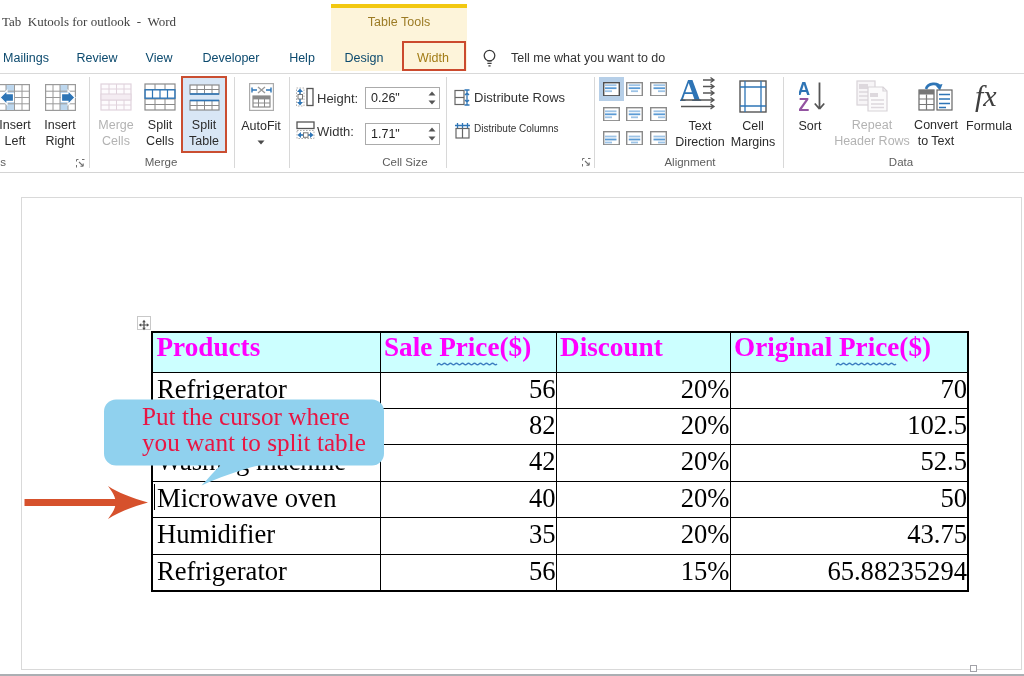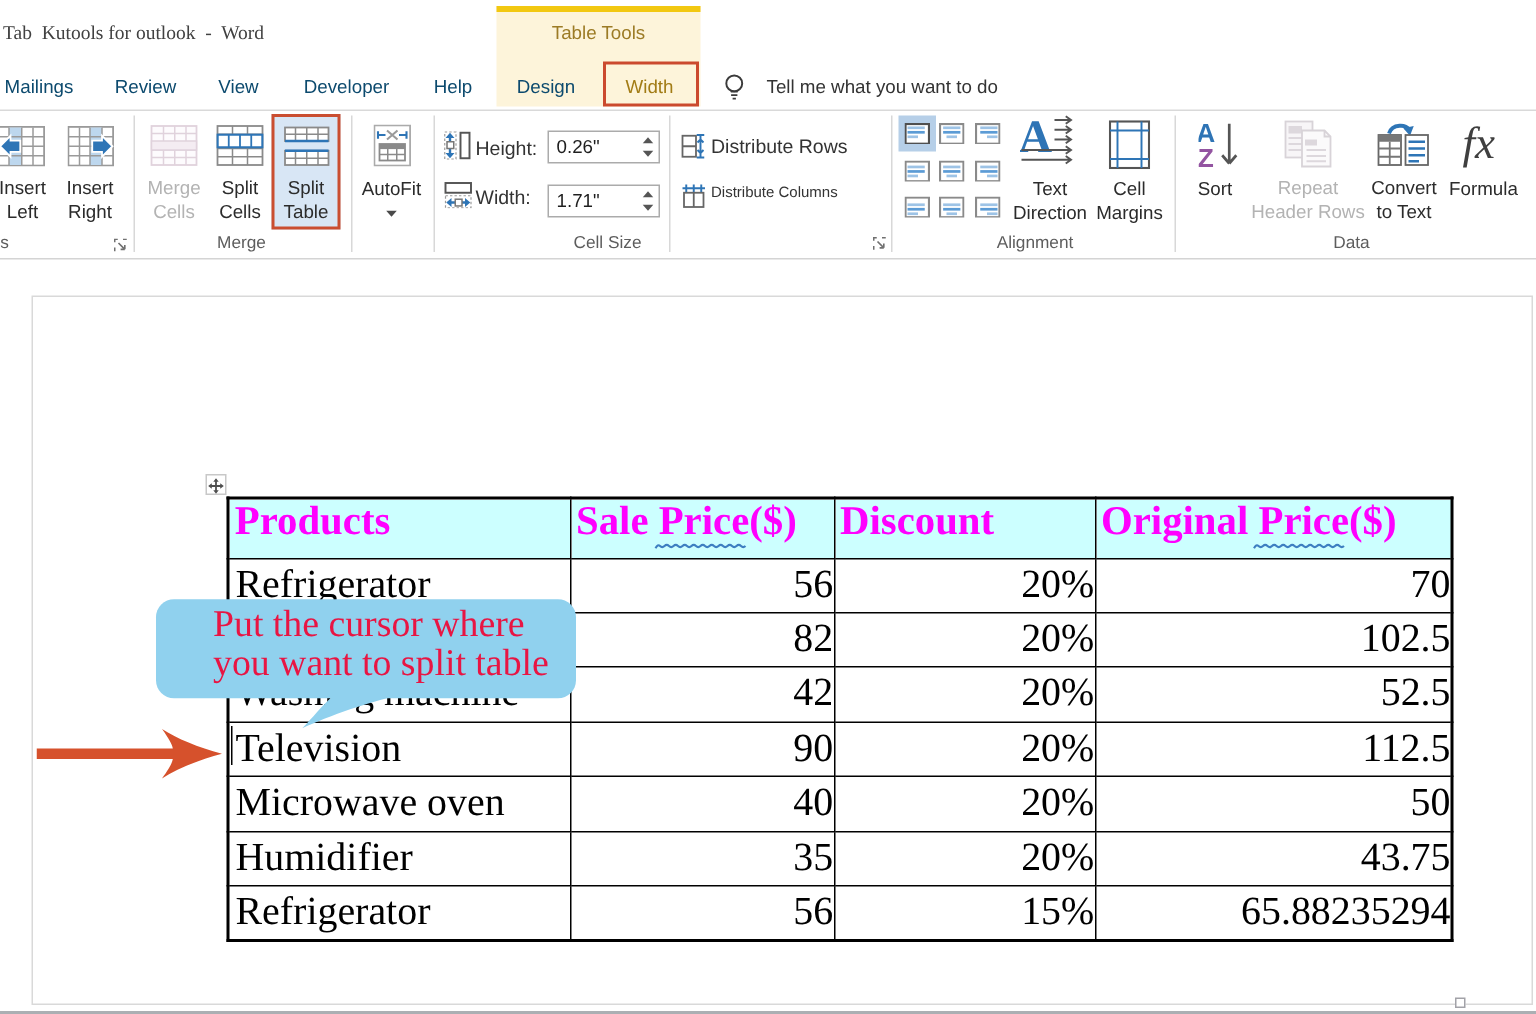--- a/index.html
+++ b/index.html
@@ -304,26 +304,20 @@
         <td class="r">20%</td>
         <td class="r">102.5</td>
       </tr>
   <tr>
         <td>Washing machine</td>
         <td class="r">42</td>
         <td class="r">20%</td>
         <td class="r">52.5</td>
       </tr>
   <tr>
-        <td>Television</td>
-        <td class="r">90</td>
-        <td class="r">20%</td>
-        <td class="r">112.5</td>
-      </tr>
-  <tr>
         <td>Microwave oven</td>
         <td class="r">40</td>
         <td class="r">20%</td>
         <td class="r">50</td>
       </tr>
   <tr>
         <td>Humidifier</td>
         <td class="r">35</td>
         <td class="r">20%</td>
         <td class="r">43.75</td>

